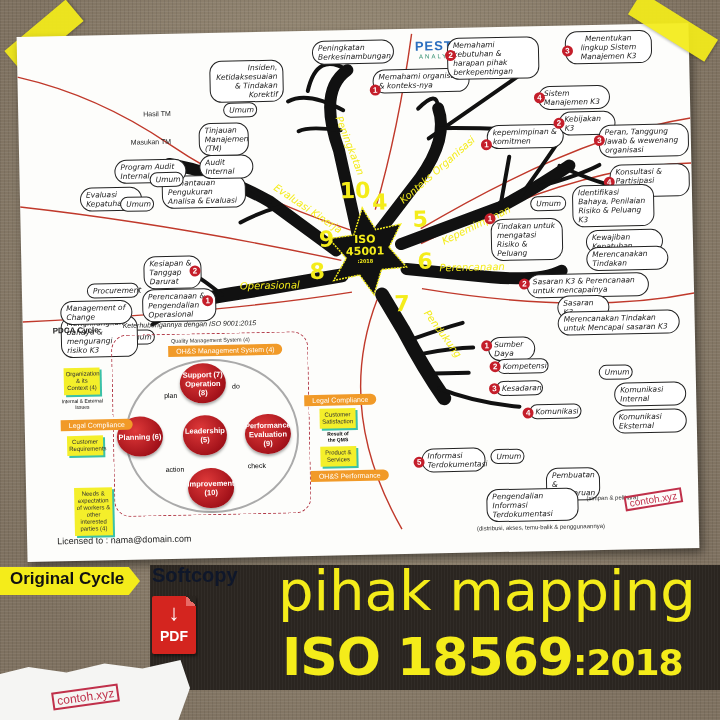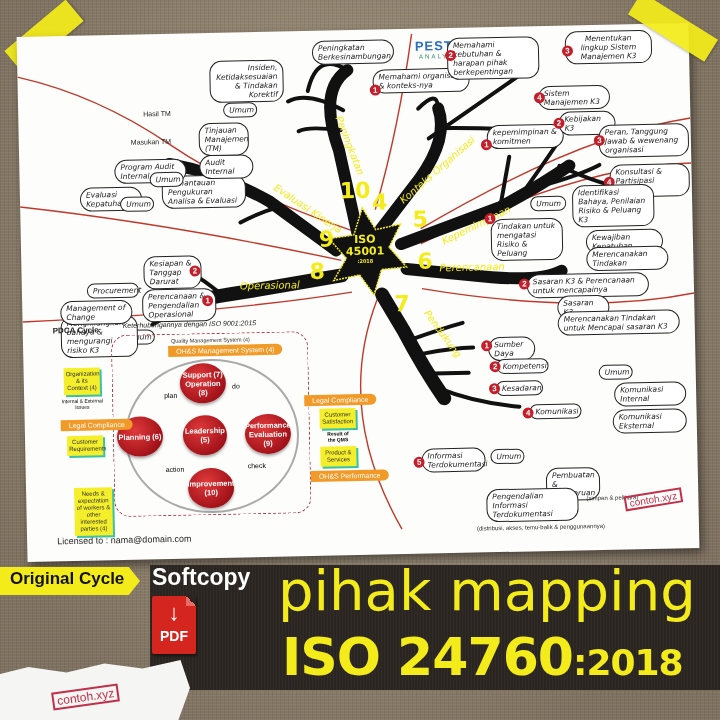--- a/index.html
+++ b/index.html
@@ -200,23 +200,23 @@
   <div class="sticky" style="left:295px;top:416px;width:32px">Product &amp; Services</div>
   <div class="orange-tag" style="left:285px;top:440px">OH&amp;S Performance</div>
   <div class="abs" style="left:30px;top:500px;font-size:9px;color:#222">Licensed to : nama@domain.com</div>
 </div>
 
 <div class="tape tape-right"></div>
 
 <div class="banner"></div>
 <div class="yellow-arrow"></div>
 <div class="abs" style="left:10px;top:569px;font-size:17px;font-weight:bold;color:#111;white-space:nowrap">Original Cycle</div>
-<div class="abs" style="left:152px;top:564px;font-size:23px;font-weight:bold;color:#ffffff;white-space:nowrap">Softcopy</div>
+<div class="abs" style="left:152px;top:564px;font-size:20px;font-weight:bold;color:#0f172a;white-space:nowrap">Softcopy</div>
 <div class="abs" style="left:152px;top:596px;width:44px;height:58px;background:#d4251f;border-radius:2px;box-shadow:1px 2px 3px rgba(0,0,0,0.5)">
   <div style="position:absolute;right:0;top:0;width:10px;height:10px;background:linear-gradient(225deg,#2a2520 50%,#e86b66 50%)"></div>
   <div style="position:absolute;left:0;right:0;top:6px;text-align:center;color:#fff;font-size:22px;line-height:22px;font-weight:bold">↓</div>
   <div style="position:absolute;left:0;right:0;top:32px;text-align:center;color:#fff;font-size:14px;font-weight:bold">PDF</div>
 </div>
 <div class="big" style="left:278px;top:560px;font-size:56px;line-height:62px">pihak mapping</div>
-<div class="big" style="left:282px;top:628px;font-size:52px;line-height:58px;font-weight:bold;letter-spacing:-1px"><span>ISO 24760</span><span style="font-size:36px">:2018</span></div>
+<div class="big" style="left:282px;top:628px;font-size:52px;line-height:58px;font-weight:bold;letter-spacing:-1px"><span>ISO 18569</span><span style="font-size:36px">:2018</span></div>
 
 <div class="abs" style="left:0;top:660px;width:190px;height:70px;background:#f5f5f3;clip-path:polygon(0 20%,15% 10%,35% 18%,55% 5%,75% 12%,95% 0,100% 40%,92% 100%,0 100%);box-shadow:0 0 4px rgba(0,0,0,0.5)"></div>
 <div class="abs" style="left:52px;top:688px;border:2px solid #c0304a;color:#c0304a;font-size:12px;padding:0 3px;transform:rotate(-8deg)">contoh.xyz</div>
 
 </body></html>

